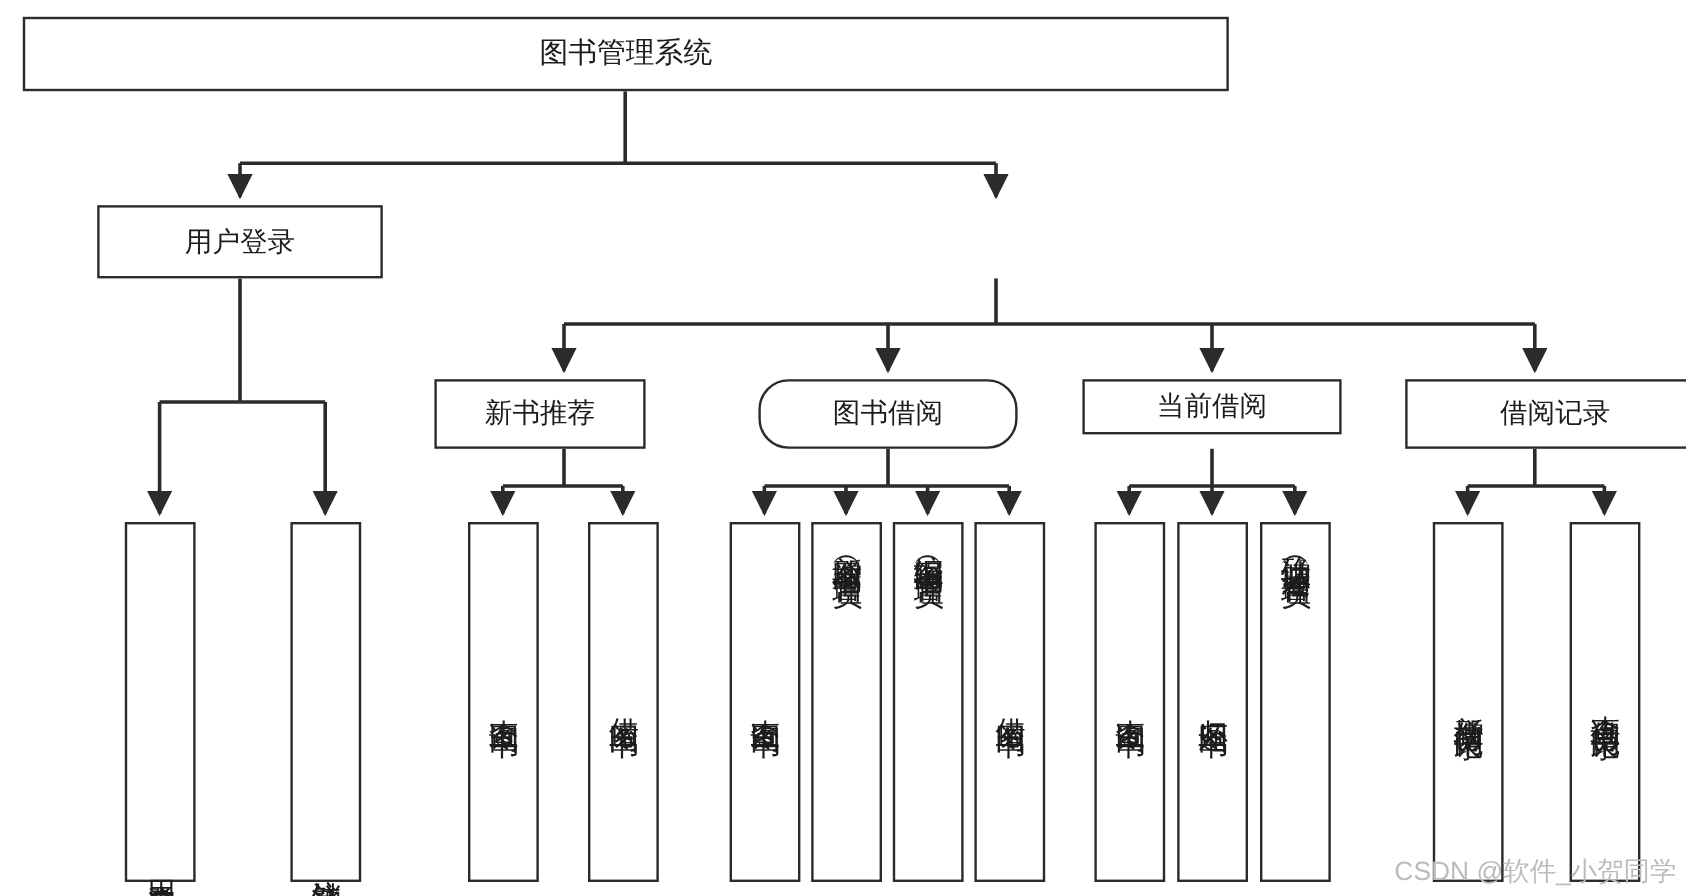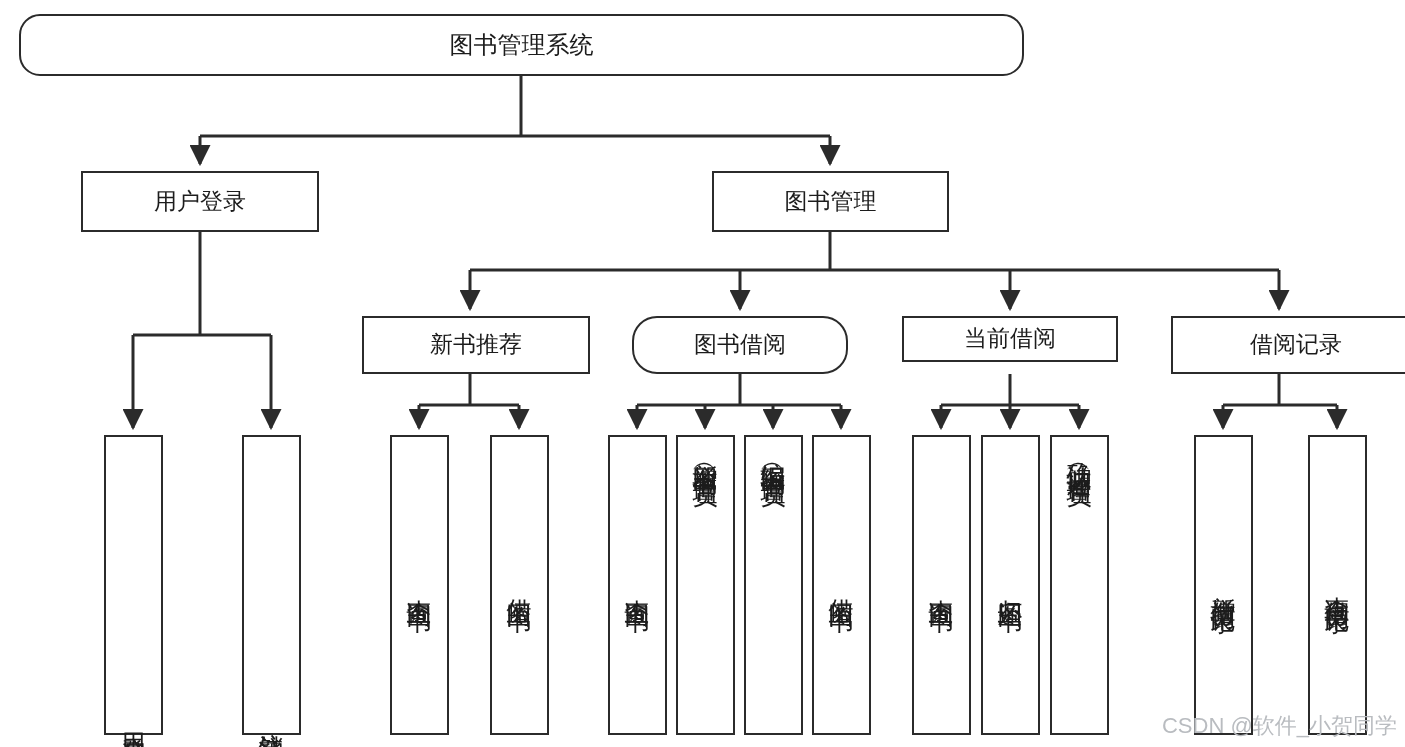--- a/index.html
+++ b/index.html
@@ -128,33 +128,30 @@
       <path d="M 1010 405 L 1010 428" marker-end="url(#arrow)"></path>
       <path d="M 1079 405 L 1079 428" marker-end="url(#arrow)"></path>
 
       <path d="M 1279 374 L 1279 405"></path>
       <path d="M 1223 405 L 1337 405"></path>
       <path d="M 1223 405 L 1223 428" marker-end="url(#arrow)"></path>
       <path d="M 1337 405 L 1337 428" marker-end="url(#arrow)"></path>
     </g>
   </svg>
 
-  <div class="node horiz root" style="left:19px; top:14px; width:1005px; height:62px;border-radius:21px;">
+  <div class="node horiz root" style="left:19px; top:14px; width:1005px; height:62px;">
     <span class="node-label">图书管理系统</span>
   </div>
 
   <div class="node horiz" style="left:81px; top:171px; width:238px; height:61px;">
     <span class="node-label">用户登录</span>
   </div>
 
-  <div class="node horiz" style="left:712px; top:171px; width:237px; height:61px;">
-    <span class="node-label">图书管理</span>
-  </div>
-
-  <div class="node horiz" style="left:362px; top:316px; width:228px; height:58px;">
+
+  <div class="node horiz" style="left:362px; top:316px; width:176px; height:58px;">
     <span class="node-label">新书推荐</span>
   </div>
 
   <div class="node horiz" style="left:632px; top:316px; width:216px; height:58px;border-radius:25px;">
     <span class="node-label">图书借阅</span>
   </div>
 
   <div class="node horiz" style="left:902px; top:316px; width:216px; height:46px;">
     <span class="node-label">当前借阅</span>
   </div>

